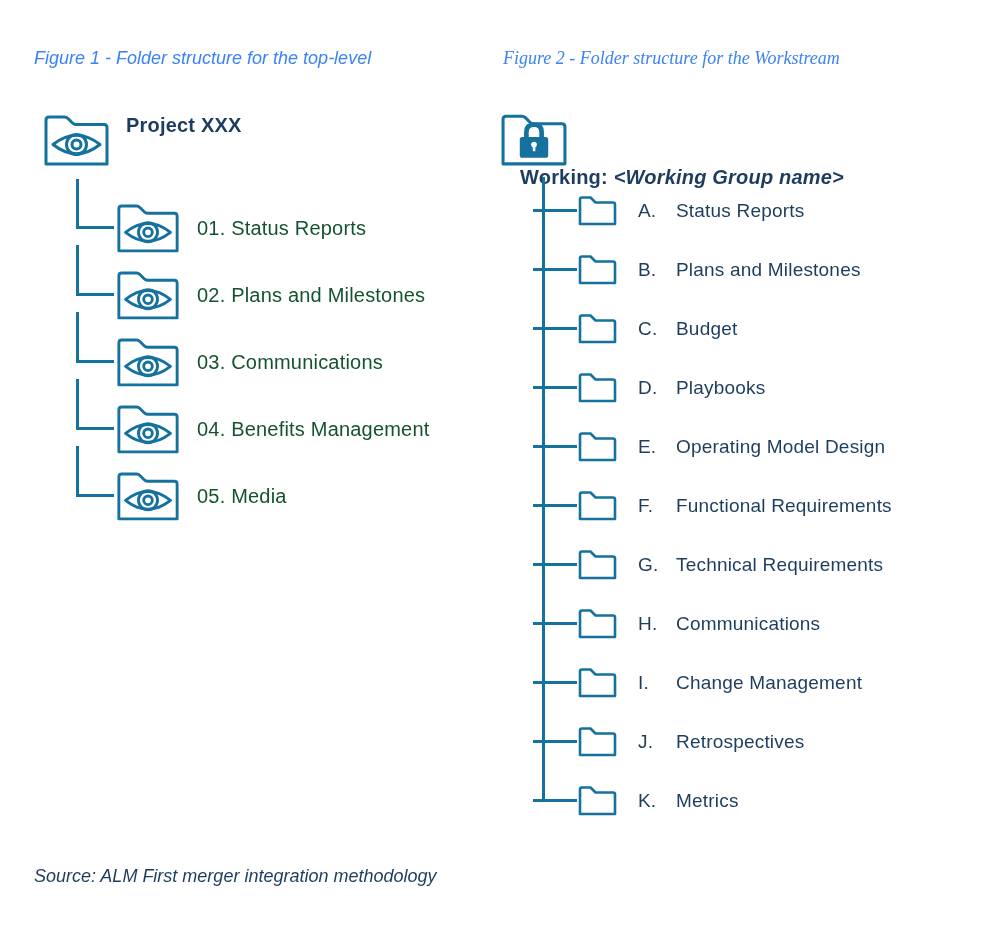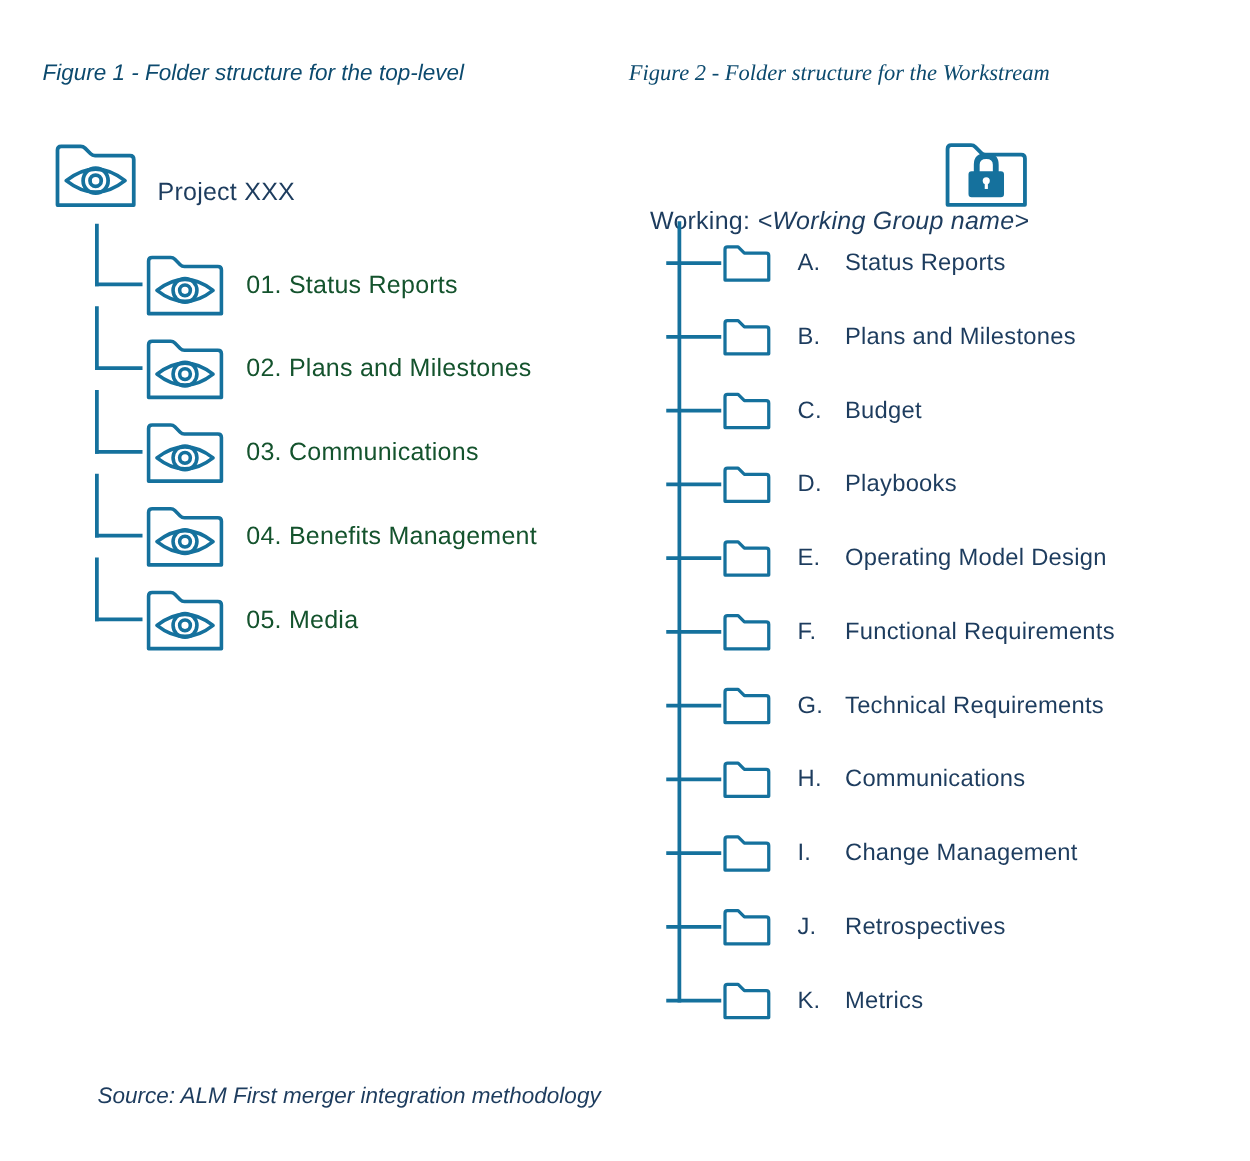--- a/index.html
+++ b/index.html
@@ -1,38 +1,38 @@
 <!DOCTYPE html>
 <html><head>
 <meta charset="utf-8">
 <style>
   html,body { margin:0; padding:0; background:#ffffff; }
   body { width:1000px; height:929px; font-family:"Liberation Sans", sans-serif; }
   #canvas { position:relative; width:1000px; height:929px; background:#ffffff; overflow:hidden; color:#1d3c5e; }
 
-  .caption { position:absolute; font-style:italic; font-size:18px; color:#0c4a6e; white-space:nowrap; }
+  .caption { position:absolute; font-style:italic; font-size:18px; color:#3b82f6; white-space:nowrap; }
   #caption1 { left:34px; top:48px; }
   #caption2 { left:503px; top:48px;font-family:Liberation Serif, serif; }
 
-  .root-row { position:absolute; display:flex; align-items:flex-end; }
+  .root-row { position:absolute; display:flex; align-items:flex-start;font-weight:bold; }
   #root1 { left:43px; top:114px; }
   #root2 { left:500px; top:113px;flex-direction:column; }
   .root-label { font-size:20px; color:#1d3c5e; margin-left:16px; white-space:nowrap; letter-spacing:0.2px; }
   .root-label .it { font-style:italic; }
 
   .line { position:absolute; background:#15719d; }
 
   .folder-row-left { position:absolute; left:116px; height:50px; display:flex; align-items:center; }
   .folder-row-left .lbl { font-size:20px; color:#14532d; margin-left:17px; white-space:nowrap; letter-spacing:0.2px; }
 
   .folder-icon-right { position:absolute; left:578px; }
   .row-right-text { position:absolute; left:638px; height:26px; display:flex; align-items:center; font-size:19px; color:#1d3c5e; white-space:nowrap; letter-spacing:0.2px; }
   .row-right-text .letter { display:inline-block; width:38px; }
 
-  #source-note { position:absolute; left:34px; top:866px; font-style:italic; font-size:18px; color:#1d3c5e; white-space:nowrap;margin-left:44px; }
+  #source-note { position:absolute; left:34px; top:866px; font-style:italic; font-size:18px; color:#1d3c5e; white-space:nowrap; }
 
   svg { display:block; }
 </style>
 </head>
 <body>
 
 <div id="canvas">
 
   <div class="caption" id="caption1">Figure 1 - Folder structure for the top-level</div>
   <div class="caption" id="caption2">Figure 2 - Folder structure for the Workstream</div>

